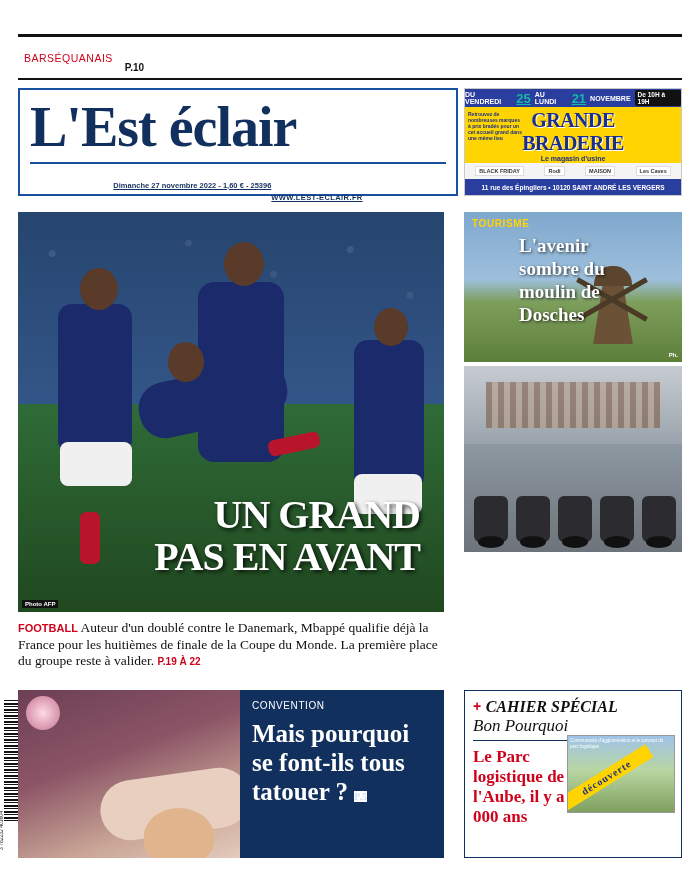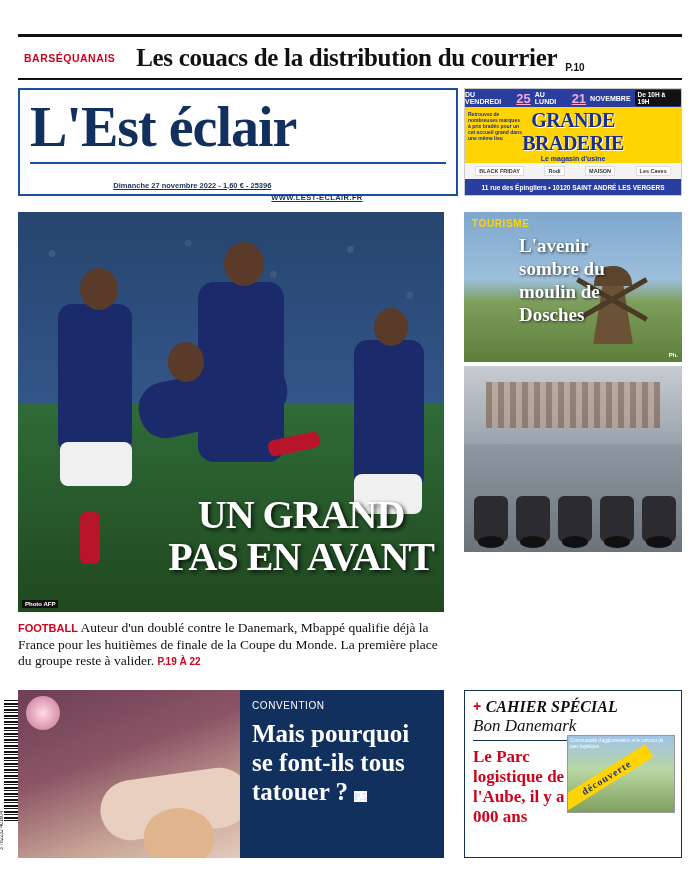--- a/index.html
+++ b/index.html
@@ -23,24 +23,24 @@
     width: 664px; height: 46px;
     background: #ffffff;
     border-top: 3px solid #111;
     border-bottom: 2px solid #111;
     display: flex;
     align-items: center;
     padding: 0 6px;
   }
   .topbar-kicker {
     color: #d0021b;
-    font-weight: bold;
+    font-weight: normal;
     font-size: 10.5px;
     letter-spacing: .5px;
-    margin-right: 21px;
+    margin-right: 4px;
     white-space: nowrap;
     text-align: center;
   }
   .topbar-title {
     font-family: "Liberation Serif", serif;
     font-weight: bold;
     font-size: 25px;
     color: #111;
     letter-spacing: -0.3px;
     white-space: nowrap;
@@ -100,21 +100,21 @@
     height: 18px;
     background: #2a3ea0;
     color: #fff;
     font-size: 7px;
     font-weight: bold;
     display: flex;
     align-items: center;
     justify-content: center;
     gap: 4px;
   }
-  .ad-top .big { font-size: 13px; color: #f9a8d4; text-decoration: underline; }
+  .ad-top .big { font-size: 13px; color: #14b8a6; text-decoration: underline; }
   .ad-top .hours {
     background: #111; color:#fff; font-size:6.5px;
     padding: 1px 3px; border-radius: 2px;
   }
   .ad-mid {
     height: 56px;
     background: #ffd400;
     position: relative;
     display: flex;
     align-items: center;
@@ -181,22 +181,22 @@
   }
   .p-skin { background:#5a3a28; border-radius:50%; }
   .p-white { background:#f0f0f0; }
   .p-red { background:#b8152b; }
   .photo-credit {
     position:absolute; left:4px; bottom:4px;
     background:#111; color:#fff; font-size:6px; padding:1px 3px;
     font-weight:bold;
   }
   .mainphoto .title {
-    position:absolute; right: 10px; bottom: 34px;
-    text-align: center;
+    position:absolute; right: 24px; bottom: 34px;
+    text-align: right;
     font-family:"Liberation Serif", serif;
     font-weight: bold;
     color:#fff;
     font-size: 40px;
     line-height: 42px;
     letter-spacing: -1px;
     text-shadow: 2px 2px 4px rgba(0,0,0,.8);
   }
 
   
@@ -363,21 +363,20 @@
     margin-top:2px;
   }
 </style>
 </head>
 <body>
 
 <div class="page">
 
   <div class="topbar">
     <span class="topbar-kicker">BARSÉQUANAIS</span>
-    <span class="topbar-title">Les couacs de la distribution du courrier</span>
     <span class="topbar-page">P.10</span>
   </div>
 
   <div class="masthead">
     <div class="logo">L'Est éclair</div>
     <div class="masthead-rule"></div>
     <div class="masthead-bottom">
       <span>Dimanche 27 novembre 2022 - 1,60 € - 25396</span>
       <span class="site">WWW.LEST-ECLAIR.FR</span>
     </div>
@@ -468,21 +467,21 @@
     <div class="kicker">CONVENTION</div>
     <div class="title">
       <span>Mais pourquoi se font-ils tous tatouer ?</span>
       <span class="page">P.5</span>
     </div>
   </div>
 
   <div class="cahier">
     <span class="plus">+</span>
     <span class="head1">CAHIER SPÉCIAL</span>
-    <div class="head2">Bon Danemark</div>
+    <div class="head2">Bon Pourquoi</div>
     <div class="cahier-rule"></div>
     <div class="title">Le Parc logistique de l'Aube, il y a 14 000 ans</div>
     <div class="cahier-photo">
       <div class="cap">Communauté d'agglomération et le concept du parc logistique</div>
       <div class="banner">découverte</div>
     </div>
   </div>
 
   <div class="barcode">
     <div class="bars"></div>

